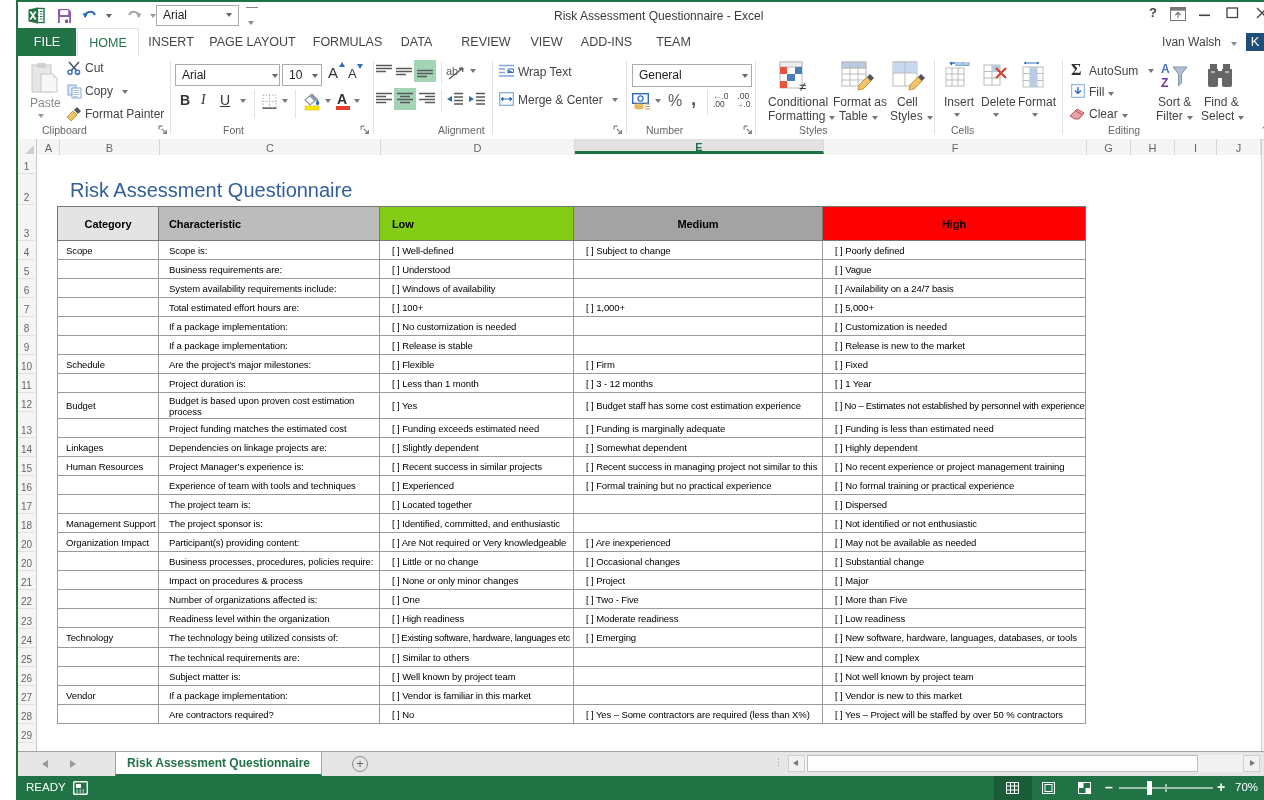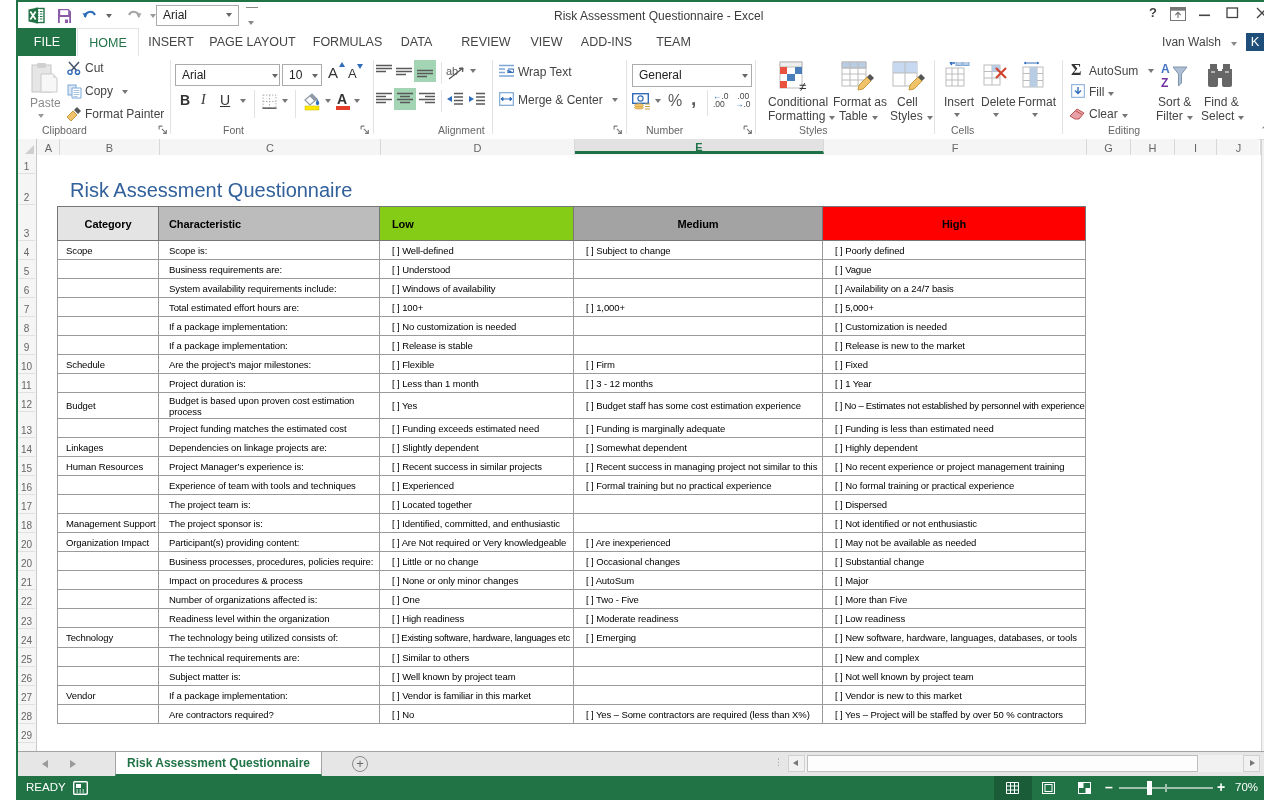--- a/index.html
+++ b/index.html
@@ -541,21 +541,21 @@
             <td></td>
             <td>Business processes, procedures, policies require:</td>
             <td>[ ] Little or no change</td>
             <td>[ ] Occasional changes</td>
             <td>[ ] Substantial change</td>
           </tr>
 <tr style="height:19px">
             <td></td>
             <td>Impact on procedures &amp; process</td>
             <td>[ ] None or only minor changes</td>
-            <td>[ ] AutoSum</td>
+            <td>[ ] Project</td>
             <td>[ ] Major</td>
           </tr>
 <tr style="height:19px">
             <td></td>
             <td>Number of organizations affected is:</td>
             <td>[ ] One</td>
             <td>[ ] Two - Five</td>
             <td>[ ] More than Five</td>
           </tr>
 <tr style="height:19px">

